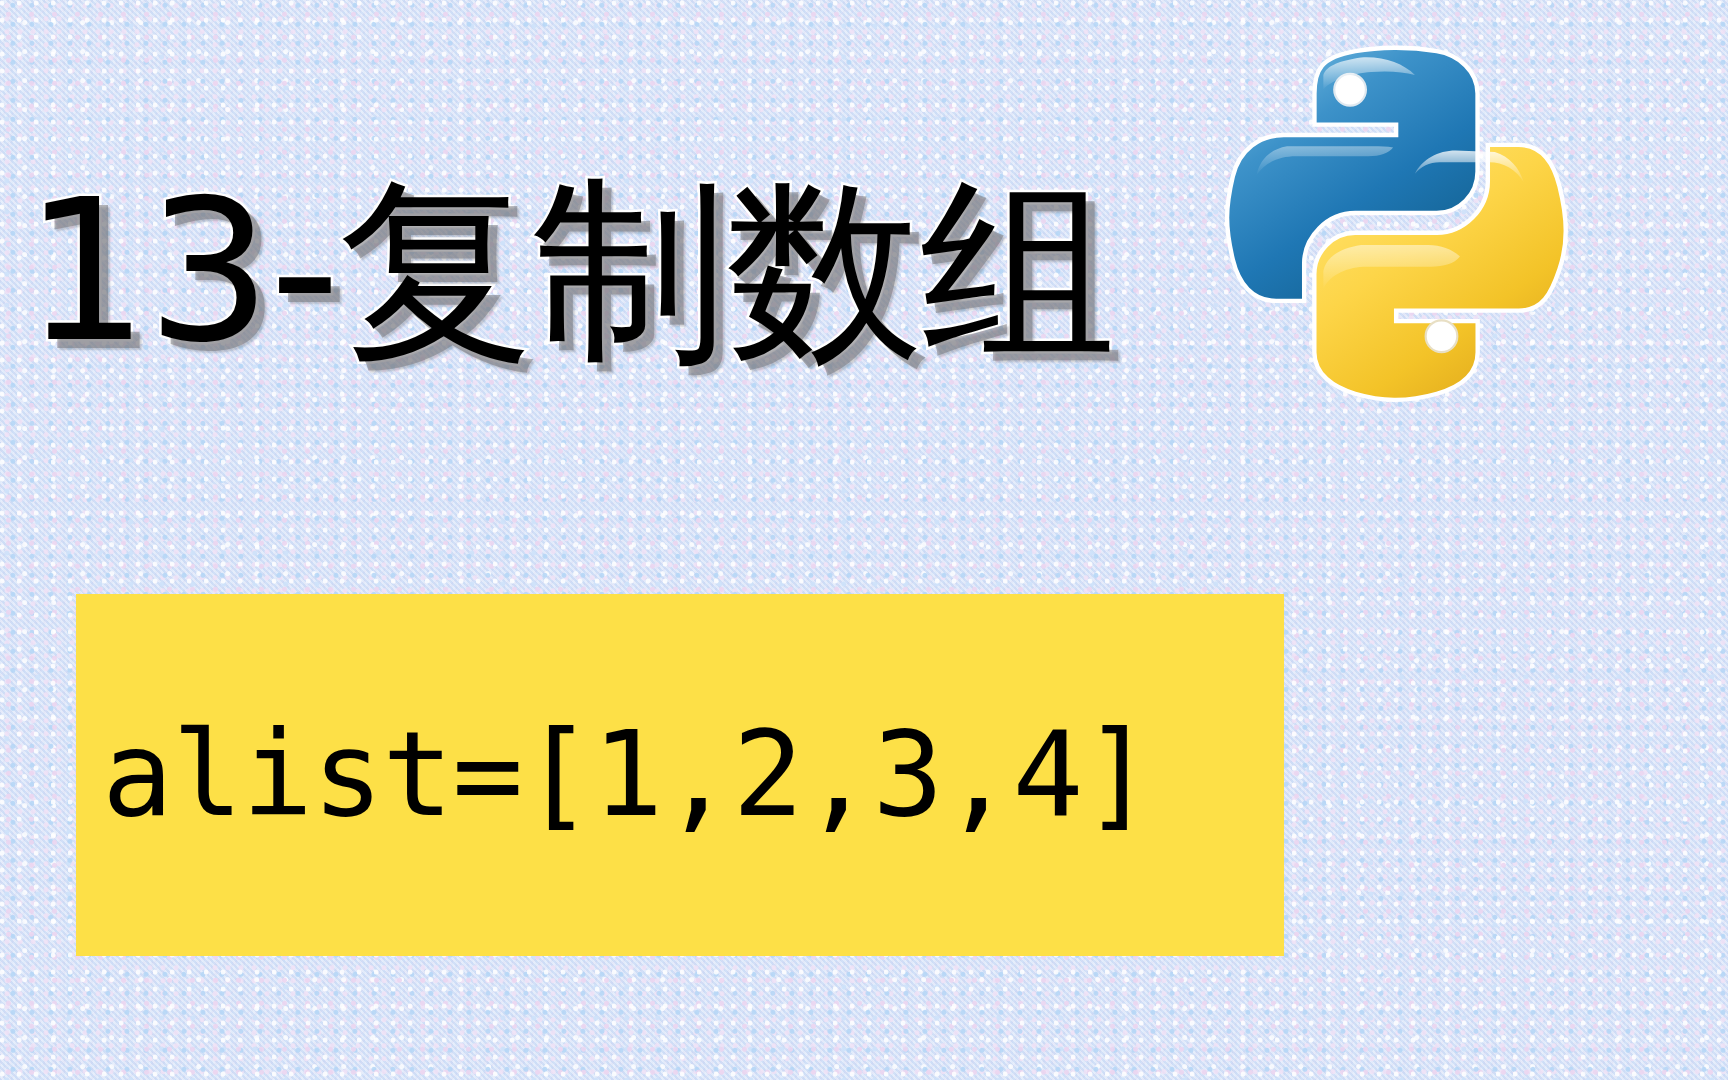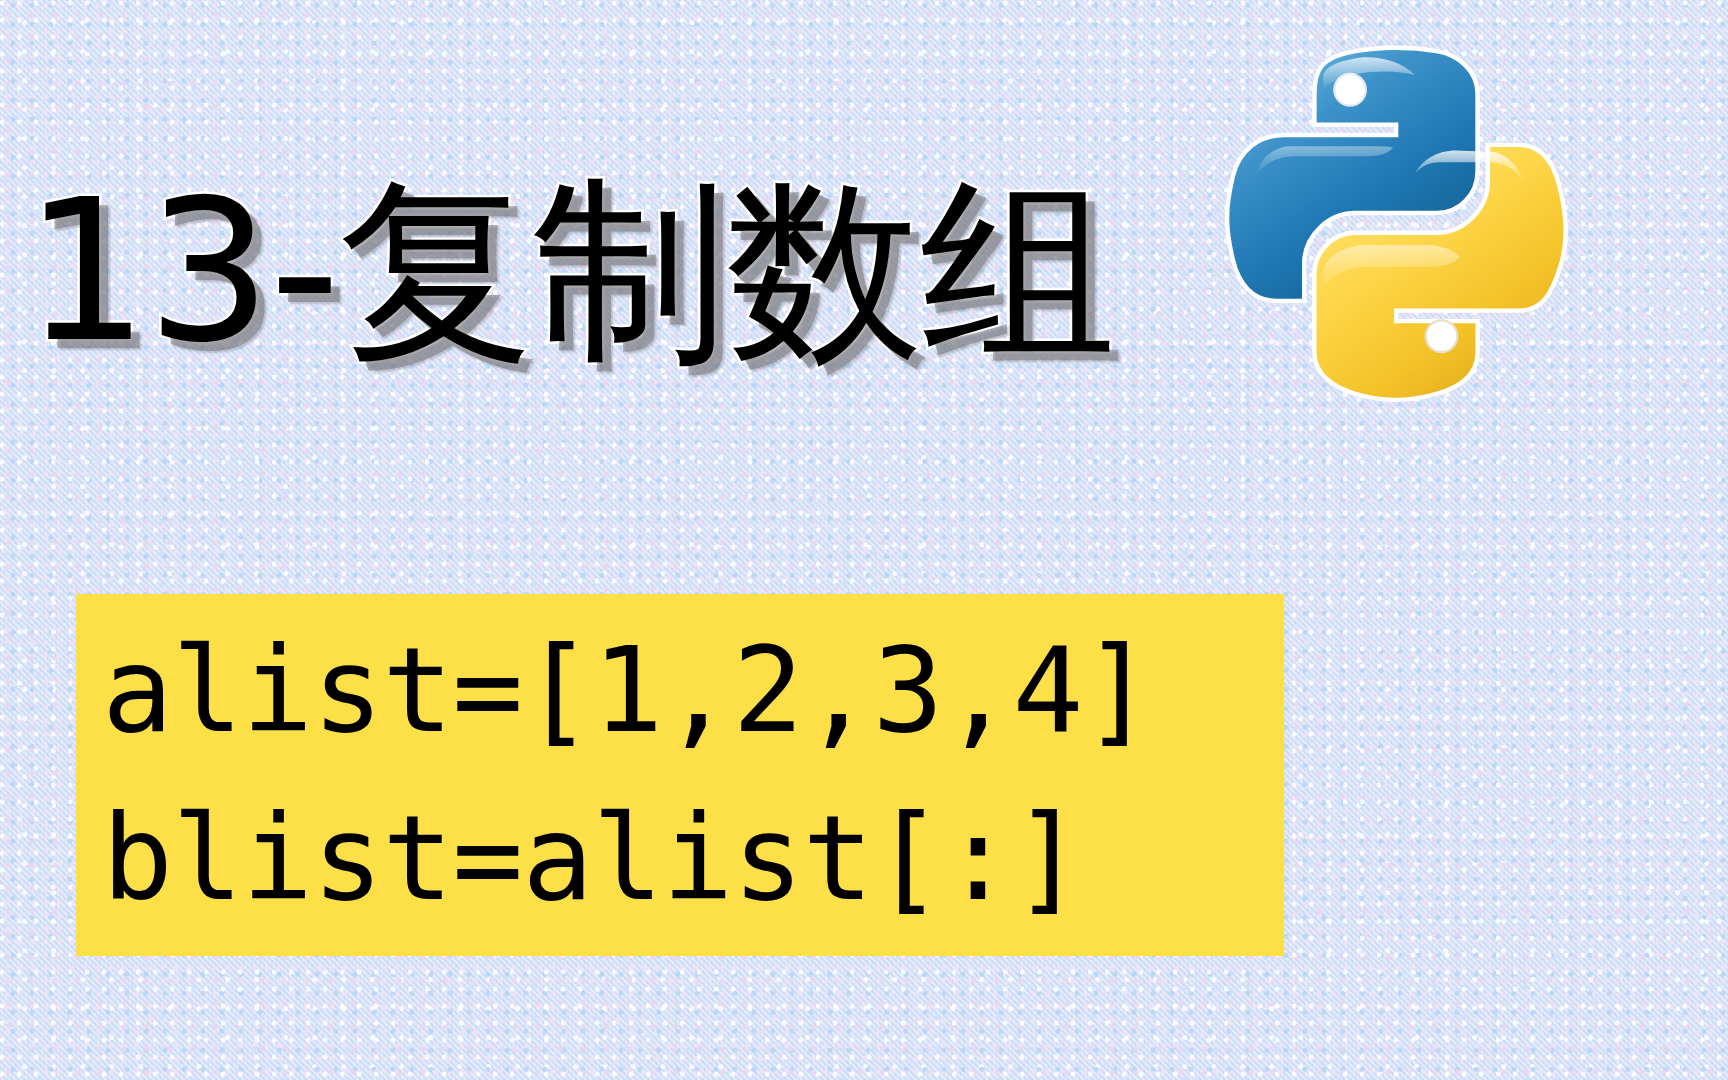--- a/index.html
+++ b/index.html
@@ -142,16 +142,15 @@
         <path fill="url(#gyellow)" stroke="#ffffff" stroke-width="3" d="M191.2 81.1v25c0 19.3-16.4 35.5-35.1 35.5H99.9c-15.4 0-28.1 13.2-28.1 28.6v53.6c0 15.3 13.3 24.2 28.1 28.6 17.8 5.2 34.9 6.1 56.2 0 14.2-4.1 28.1-12.4 28.1-28.6v-21.4h-56.1v-7.2h84.3c16.3 0 22.4-11.4 28.1-28.5 5.9-17.6 5.6-34.5 0-57.1-4-16.2-11.8-28.5-28.1-28.5z"></path>
         <circle cx="159.3" cy="212.8" r="10.9" fill="#ffffff" stroke="#e8dfc4" stroke-width="1.5"></circle>
         <path fill="url(#glossyellow)" d="M196 86c10 3 17 11 20 21 -5-9-14-14-24-14h-34c-7 0-13 3-17 8 5-10 16-16 28-16z"></path>
         <path fill="url(#glossyellow)" opacity="0.6" d="M104 150c-14 2-24 8-26 18v12c5-10 17-15 30-15h44c9 0 16-2 20-7 -5-5-13-8-22-8z"></path>
       </g>
     </svg>
   </div>
 
   <div id="code-block">
     <div class="code-line">alist=[1,2,3,4]</div>
-    <div class="code-line">blist=alist[:]</div>
   </div>
 
 </div>
 
 </body></html>

